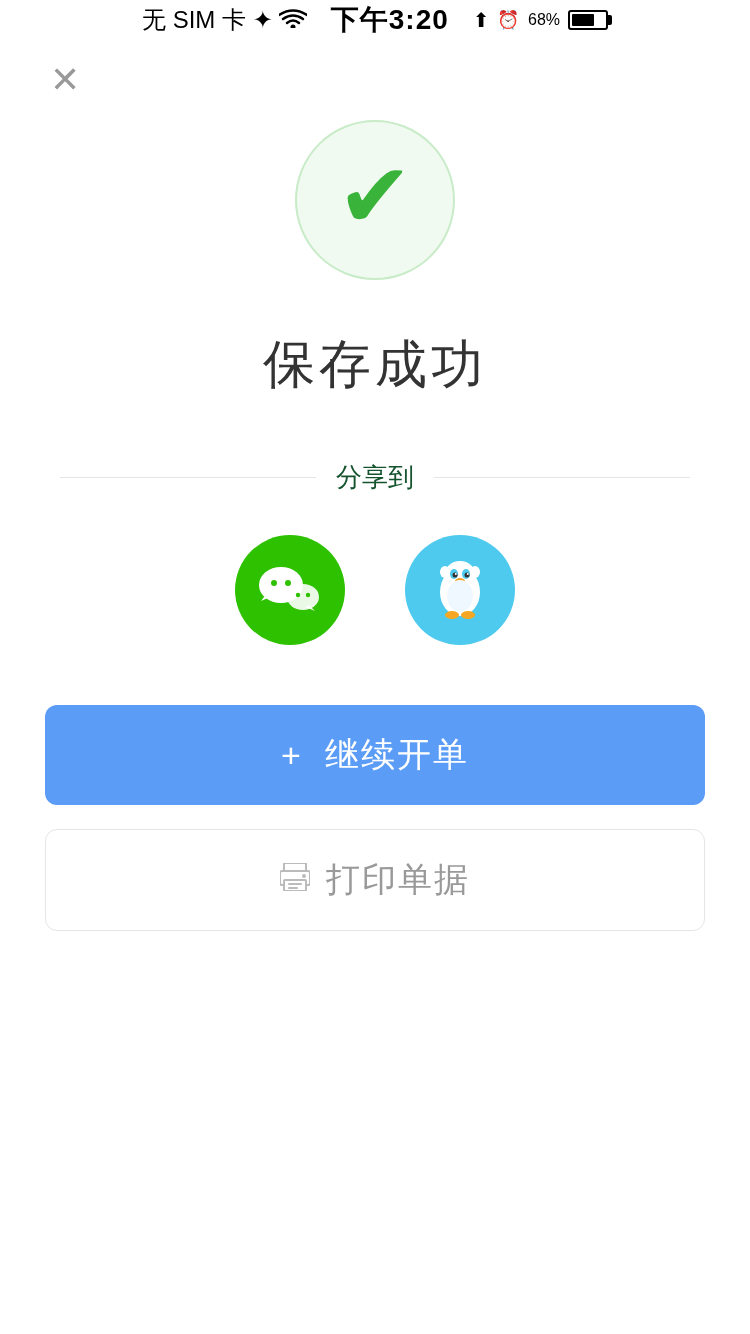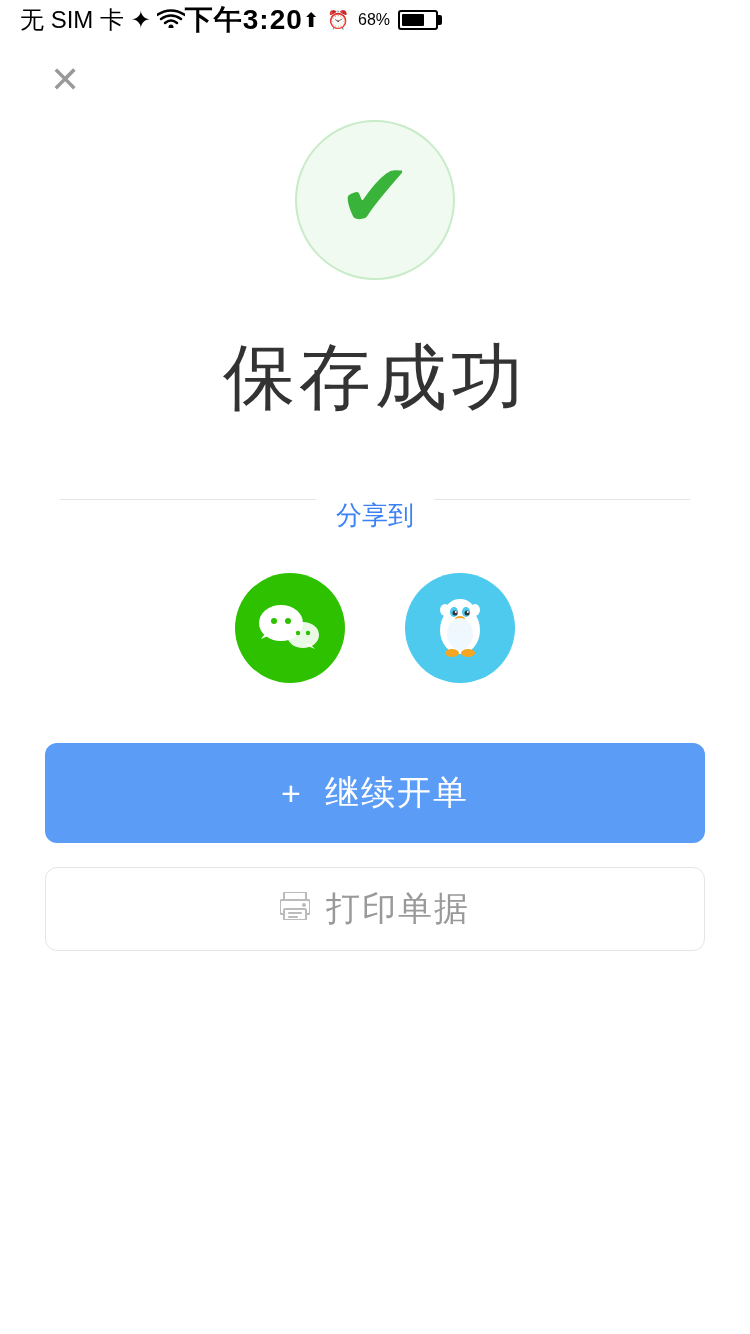--- a/index.html
+++ b/index.html
@@ -13,23 +13,24 @@
       overflow: hidden;
       position: relative;
     }
 
     
     .status-bar {
       width: 100%;
       height: 40px;
       display: flex;
       align-items: center;
-      justify-content: flex-start;
+      justify-content: center;
       padding: 12px 20px;
       background: #fff;
+      gap: 24px;
     }
 
     .status-left {
       display: flex;
       align-items: center;
       gap: 6px;
       font-size: 24px;
       color: #000;
       font-weight: 500;
     }
@@ -126,24 +127,24 @@
 
     .checkmark {
       font-size: 90px;
       color: #3ab33a;
       line-height: 1;
       margin-top: -8px;
     }
 
     
     .success-title {
-      font-size: 72px;
+      font-size: 52px;
       font-weight: 400;
       color: #333;
-      margin-bottom: 40px;
+      margin-bottom: 60px;
       letter-spacing: 4px;
     }
 
     
     .share-section {
       width: 100%;
       display: flex;
       flex-direction: column;
       align-items: center;
       margin-bottom: 60px;
@@ -159,23 +160,22 @@
     }
 
     .divider-line {
       flex: 1;
       height: 1px;
       background: #e5e5e5;
     }
 
     .share-label {
       font-size: 26px;
-      color: #3b82f6;
+      color: #14532d;
       white-space: nowrap;
-      margin-top: 32px;
     }
 
     .share-icons {
       display: flex;
       gap: 60px;
       justify-content: center;
     }
 
     
     .wechat-icon {
@@ -241,21 +241,21 @@
     }
 
     .btn-primary-icon {
       font-size: 34px;
       color: #fff;
       font-weight: 300;
     }
 
     .btn-secondary {
       width: 100%;
-      height: 84px;
+      height: 102px;
       background: #fff;
       border: 1px solid #e5e5e5;
       border-radius: 12px;
       display: flex;
       align-items: center;
       justify-content: center;
       gap: 16px;
       cursor: pointer;
     }
 

